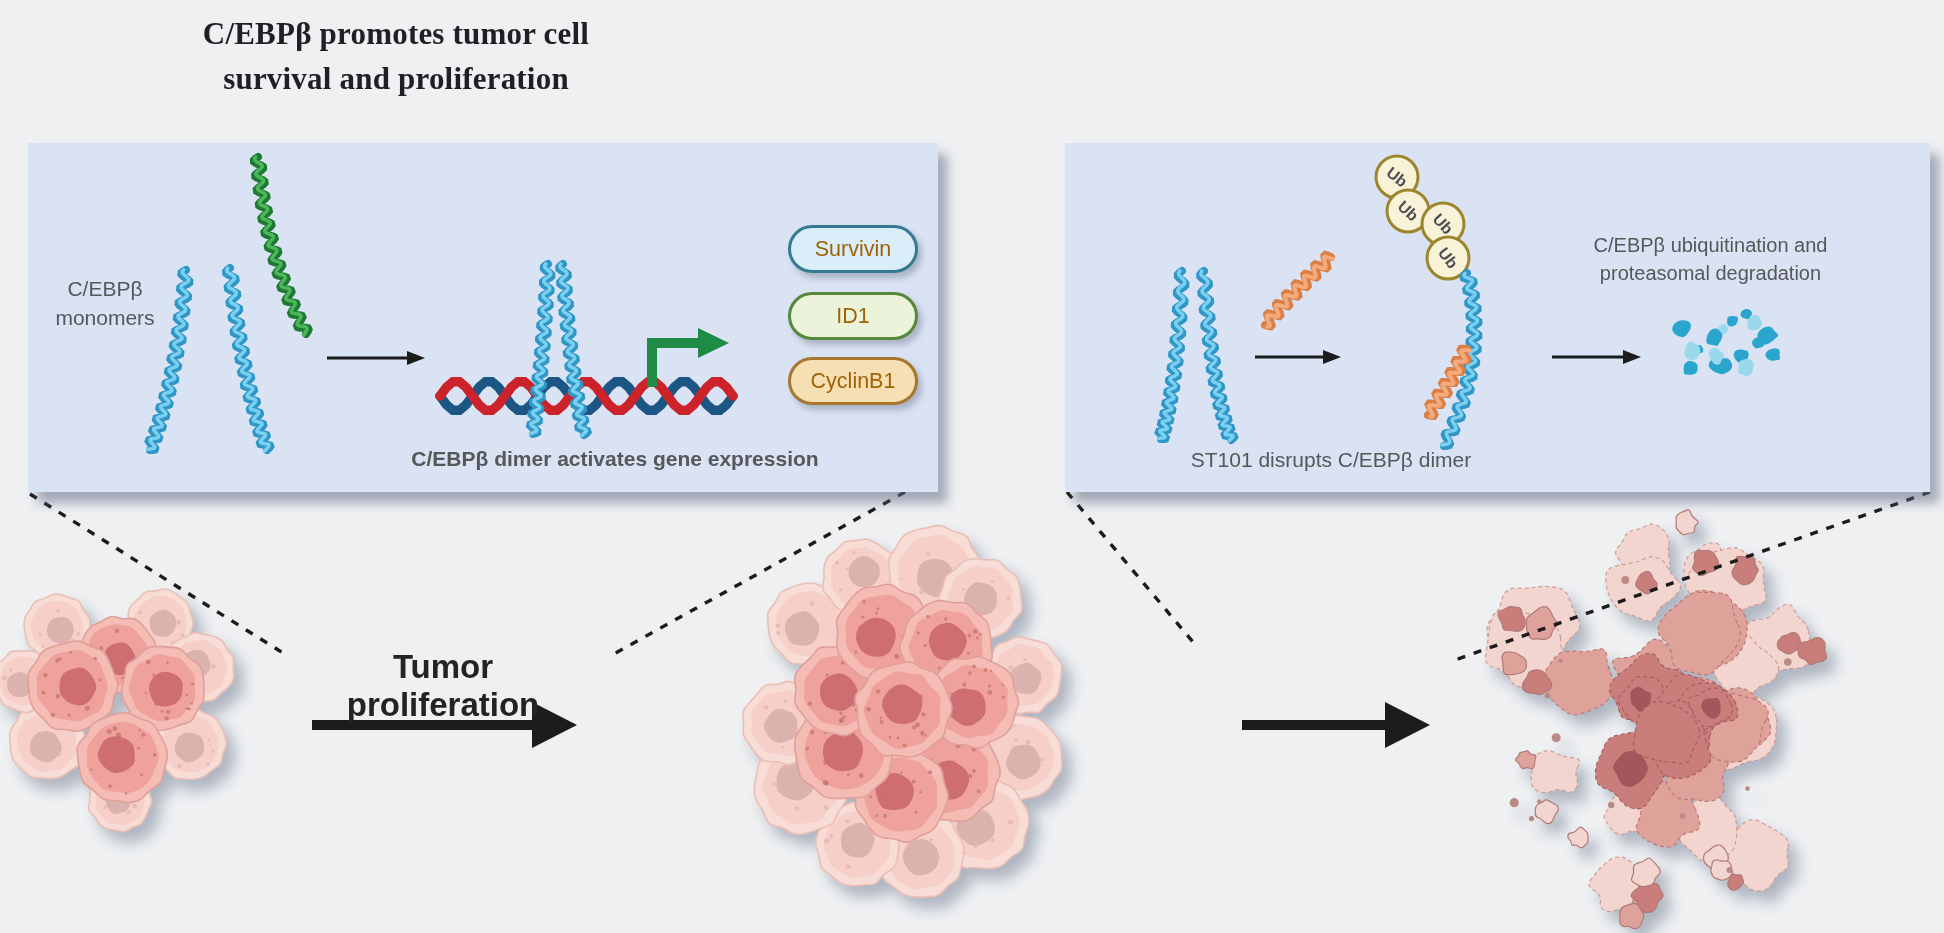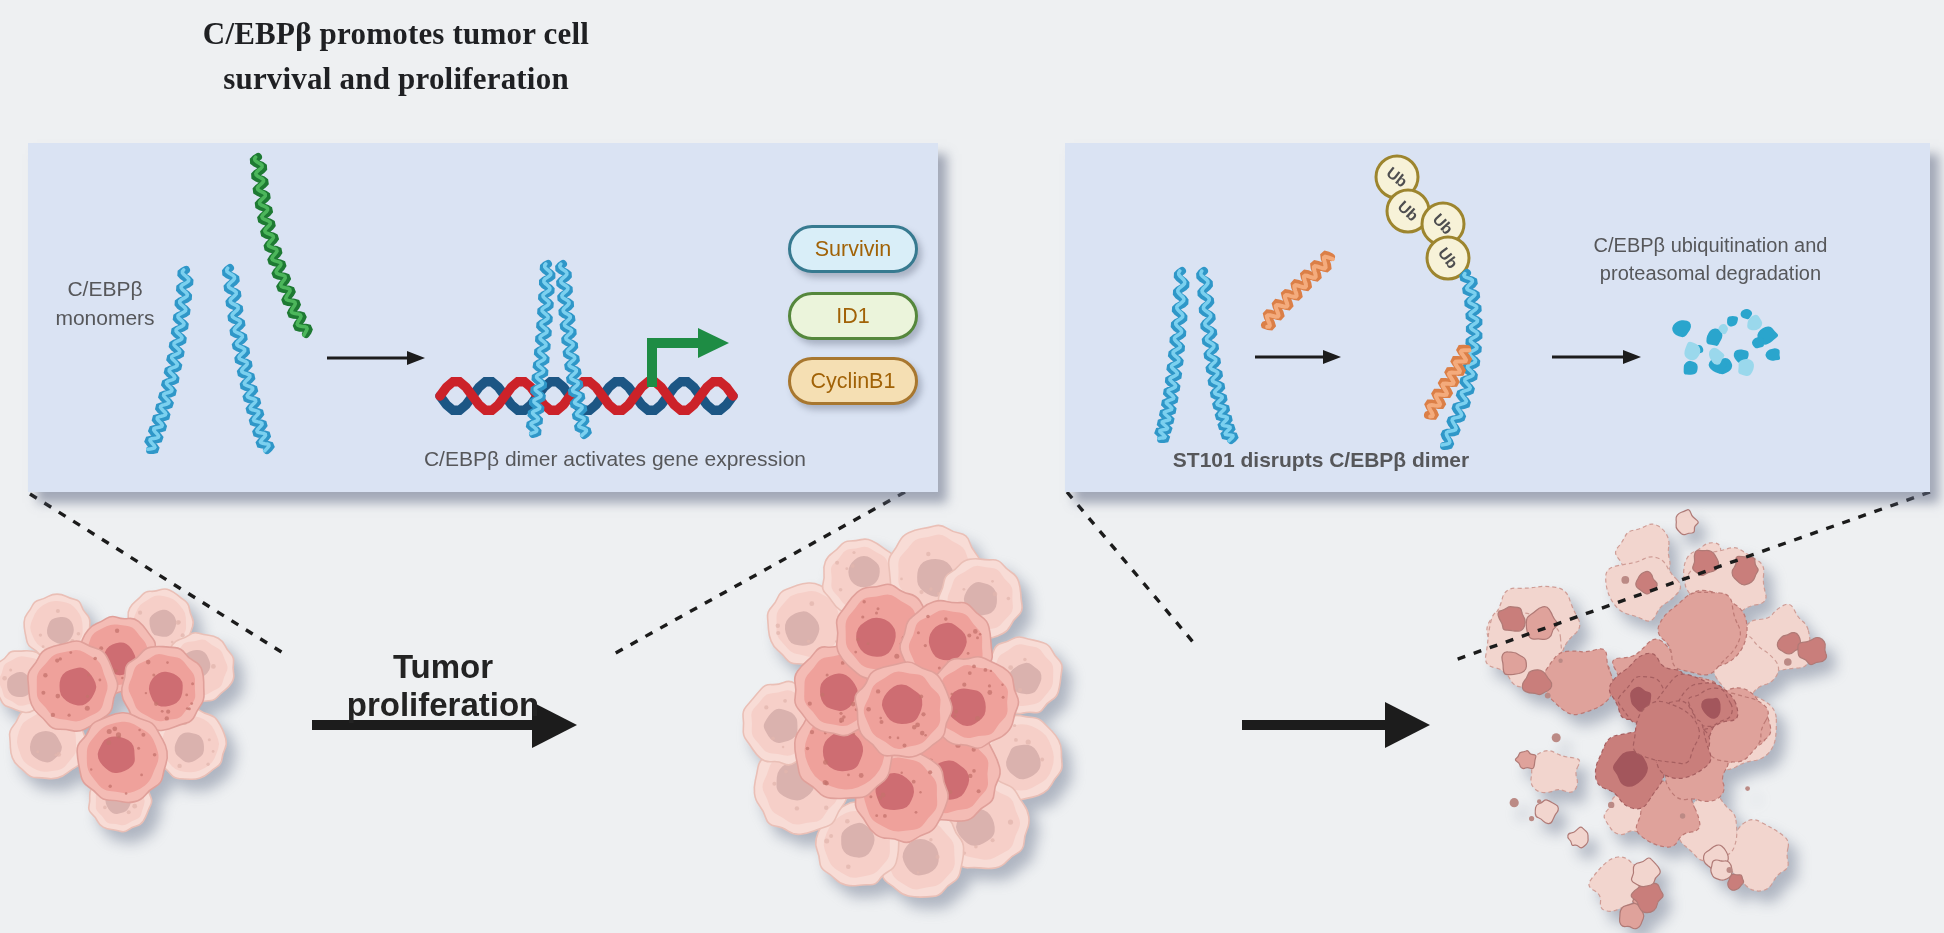--- a/index.html
+++ b/index.html
@@ -10,22 +10,22 @@
   .title.left{left:96px;top:11px;width:600px;}
   .title.right{left:1180px;top:11px;width:600px;}
   .panel{position:absolute;top:143px;height:349px;background:var(--panel-bg,#dae3f3);
          box-shadow:9px 11px 10px rgba(100,110,135,.55);}
   #left-panel{left:28px;width:910px;}
   #right-panel{left:1065px;width:865px;}
   .panel svg{position:absolute;left:0;top:0;}
   .lbl{position:absolute;color:#56575a;font-size:21px;line-height:29px;text-align:center;white-space:pre-line;}
   .lbl.monomers{left:6px;top:131px;width:142px;}
   .lbl.partner{left:252px;top:33px;width:300px;}
-  .lbl.caption-l{left:372px;top:301px;width:430px;white-space:nowrap;}
-  .lbl.caption-r{left:66px;top:302px;width:380px;white-space:nowrap;font-weight:bold;}
+  .lbl.caption-l{left:372px;top:301px;width:430px;white-space:nowrap;font-weight:bold;}
+  .lbl.caption-r{left:76px;top:302px;width:380px;white-space:nowrap;}
   .lbl.ubiq{left:468px;top:88px;width:355px;font-size:20px;line-height:28px;}
   .pill{position:absolute;left:760px;width:130px;height:48px;border-radius:25px;box-sizing:border-box;
         border:3.5px solid #888;display:flex;align-items:center;justify-content:center;
         font-size:21.5px;color:#a16207;box-shadow:4px 5px 6px rgba(110,120,140,.45);}
   .pill.p0{top:82px}.pill.p1{top:149px}.pill.p2{top:214px}
   .bottom-label{position:absolute;font-weight:bold;font-size:33px;color:#232323;text-align:center;}
   .bottom-label.prolif{left:293px;top:648px;width:300px;}
   .bottom-label.death{left:1185px;top:648px;width:300px;}
 </style>
 </head>

